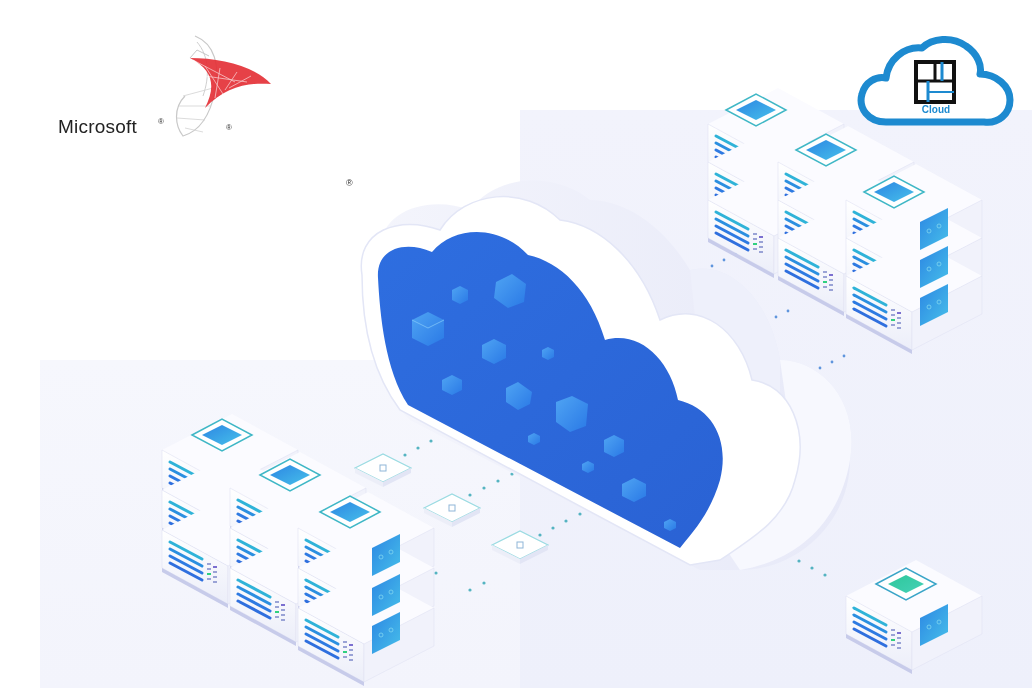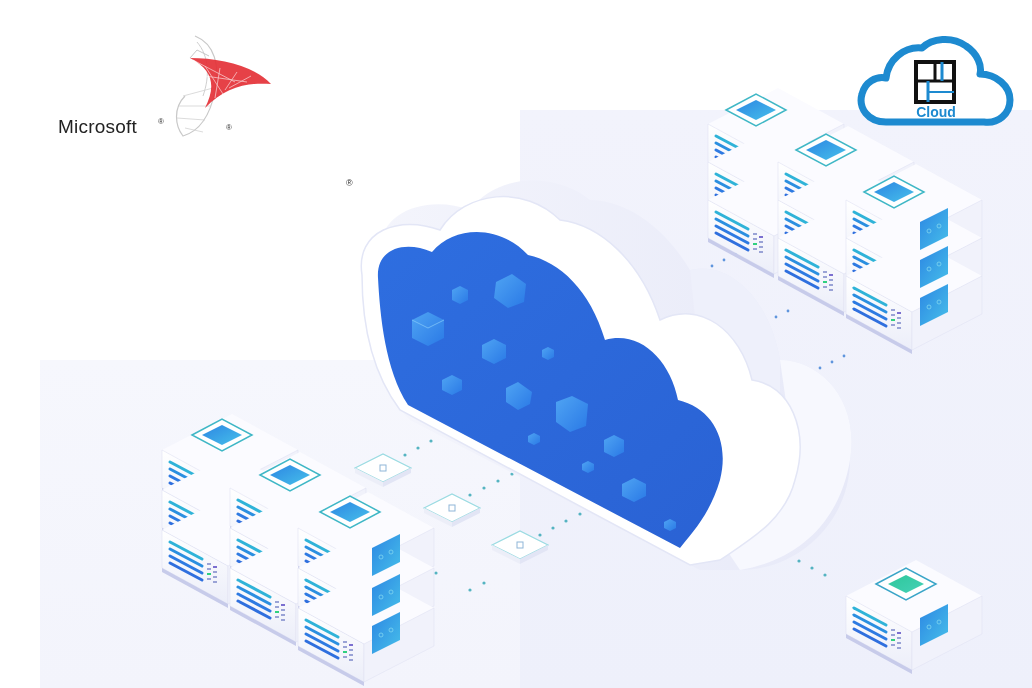--- a/index.html
+++ b/index.html
@@ -10,21 +10,21 @@
   svg.scene { position: absolute; left: 0; top: 0; }
 
   .sql-logo { position: absolute; left: 58px; top: 30px; width: 310px; height: 180px; }
   .ms-text { position: absolute; left: 0; top: 86px; font-size: 19px; color: #222; letter-spacing: 0.2px; font-family: "Liberation Sans", sans-serif; }
   .ms-reg { position: absolute; left: 100px; top: 87px; font-size: 8px; color: #333; }
   .ms-reg2 { position: absolute; left: 168px; top: 93px; font-size: 8px; color: #333; }
   .sql-text { position: absolute; left: 0px; top: 98px; font-size: 58px; color: #111; letter-spacing: -1.5px; line-height: 1; font-family: "Liberation Sans", sans-serif; }
   .sql-reg { position: absolute; left: 288px; top: 148px; font-size: 9px; color: #333; }
 
   .cloud-badge { position: absolute; left: 856px; top: 34px; width: 160px; height: 96px; }
-  .cloud-badge-label { position: absolute; left: 52px; top: 70px; width: 56px; text-align: center; font-weight: bold; font-size: 14px; color: #1d8ad0; font-family: "Liberation Sans", sans-serif; }
+  .cloud-badge-label { position: absolute; left: 52px; top: 70px; width: 56px; text-align: center; font-weight: bold; font-size: 10px; color: #1d8ad0; font-family: "Liberation Sans", sans-serif; }
 </style>
 </head>
 <body>
 
 <div class="stage">
   <div class="bg-floor"></div>
   <div class="bg-floor-right"></div>
 
   <svg class="scene" width="1032" height="688" viewBox="0 0 1032 688">
     <defs>

